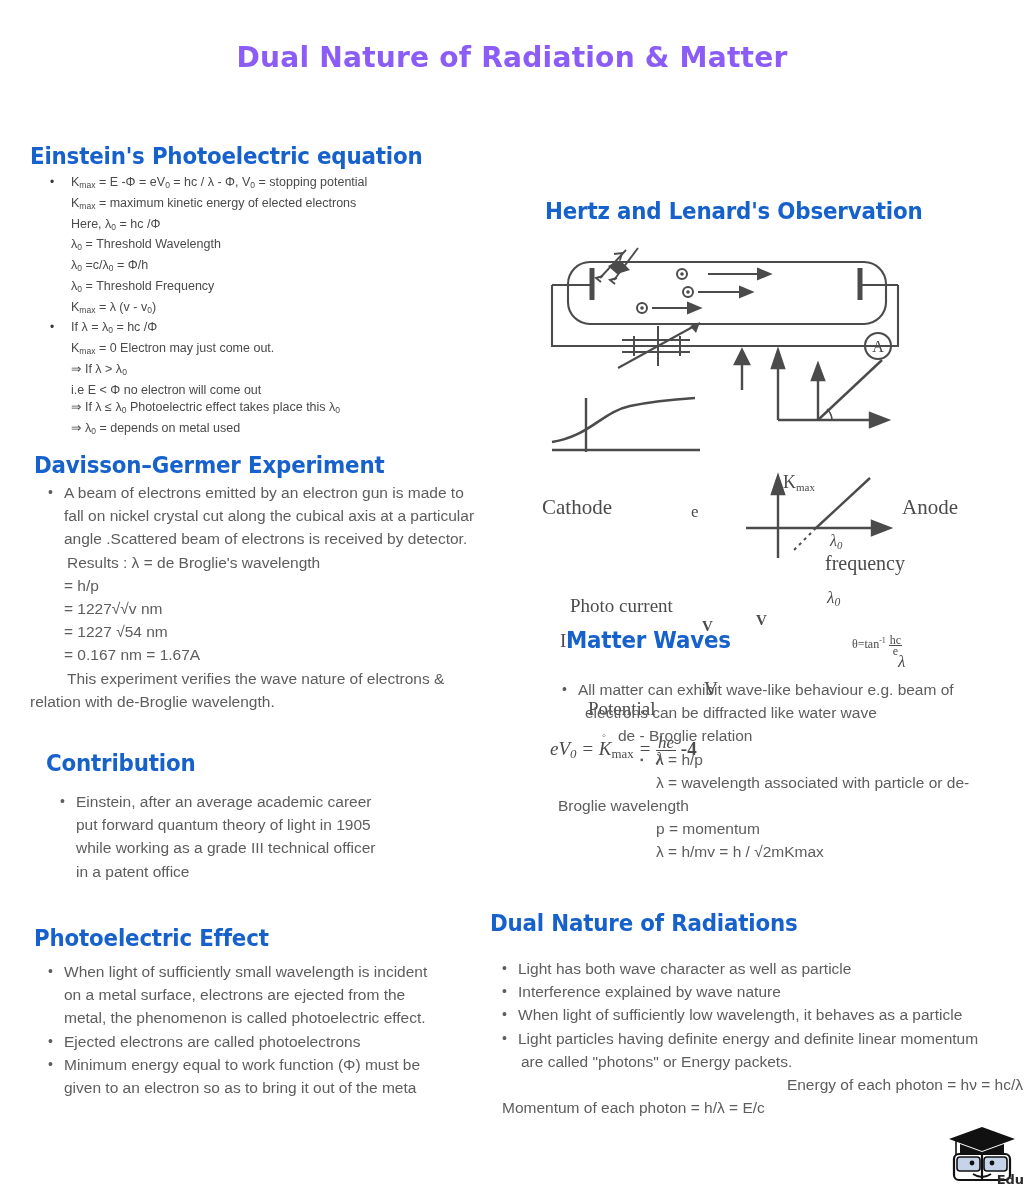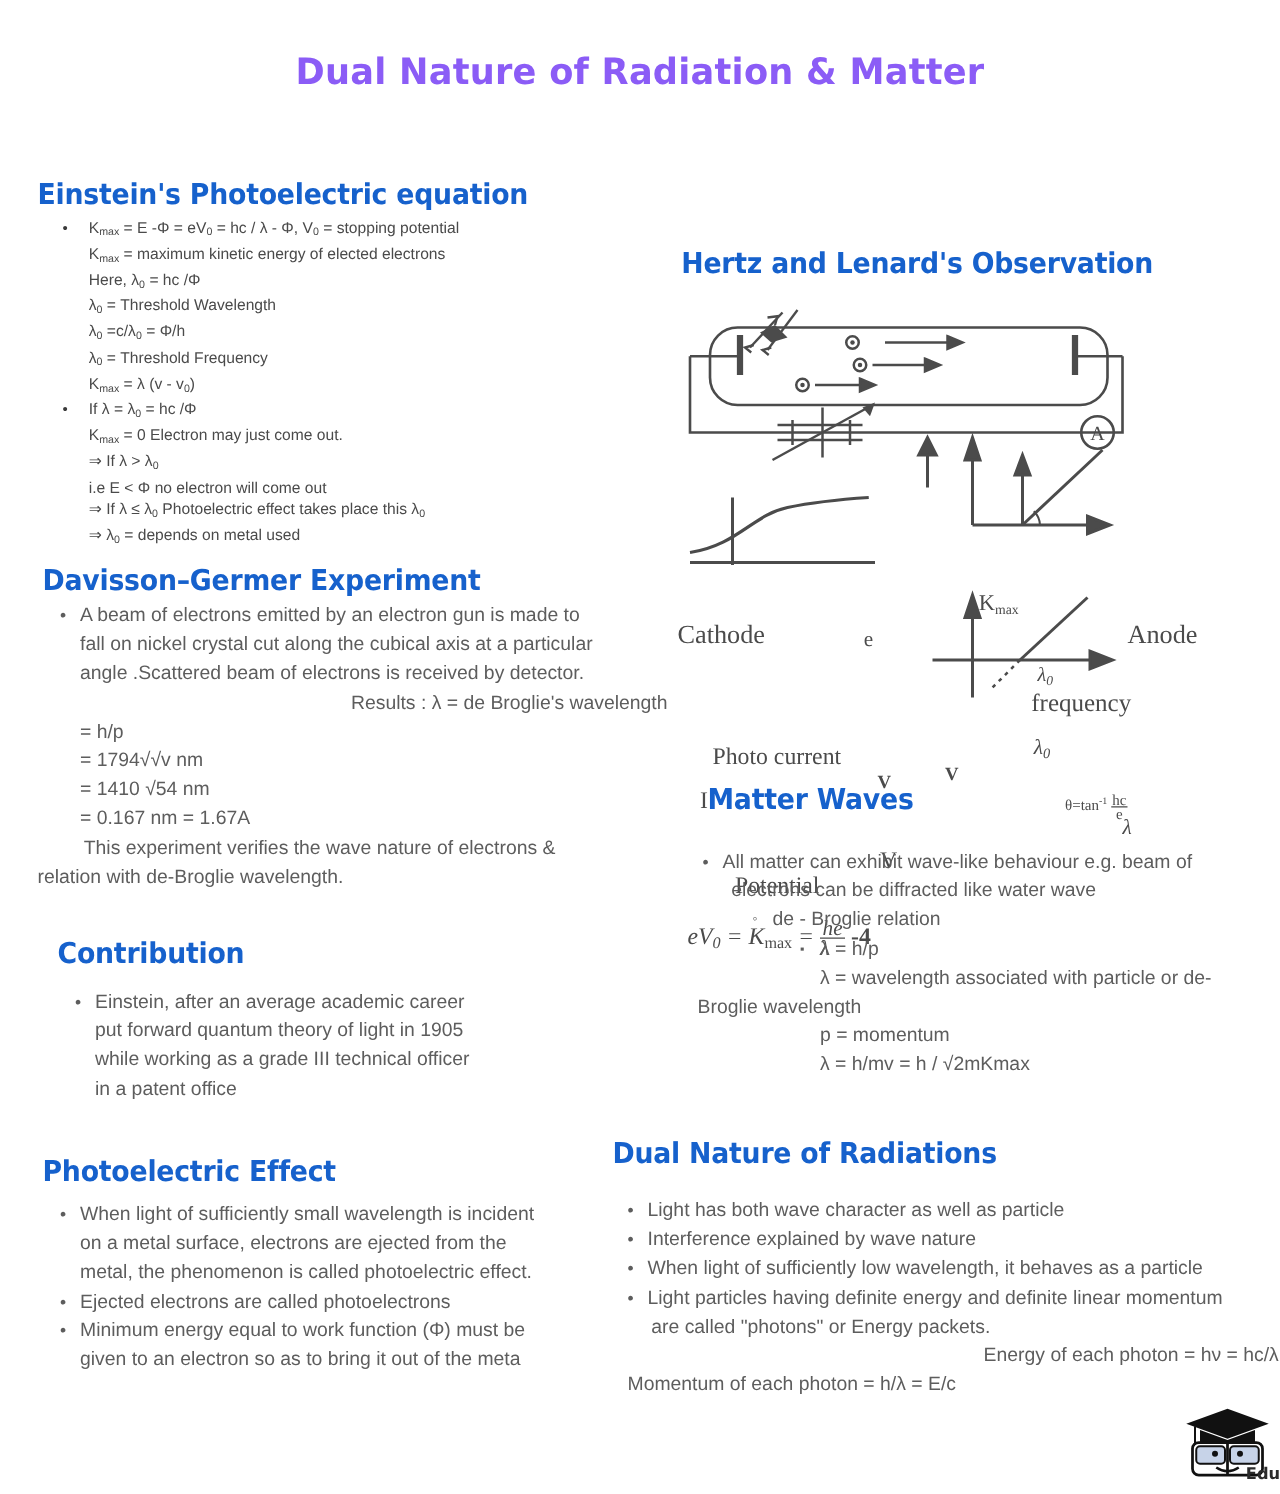--- a/index.html
+++ b/index.html
@@ -161,24 +161,24 @@
 
 <div class="heading" style="left:34px; top:452px;">Davisson–Germer Experiment</div>
 
 <div class="block blockB" style="left:64px; top:481px; width:470px;">
   <div class="bullet-row">
     <span class="mk">•</span>
     <div class="line">A beam of electrons emitted by an electron gun is made to</div>
   </div>
   <div class="line">fall on nickel crystal cut along the cubical axis at a particular</div>
   <div class="line">angle .Scattered beam of electrons is received by detector.</div>
-  <div class="line" style="padding-left:3px;text-align:right;">Results : λ = de Broglie's wavelength</div>
+  <div class="line" style="padding-left:3px;">Results : λ = de Broglie's wavelength</div>
   <div class="line">= h/p</div>
-  <div class="line">= 1794√√v nm</div>
-  <div class="line">= 1410 √54 nm</div>
+  <div class="line">= 1227√√v nm</div>
+  <div class="line">= 1227 √54 nm</div>
   <div class="line">= 0.167 nm = 1.67A</div>
   <div class="line" style="padding-left:3px;">This experiment verifies the wave nature of electrons &amp;</div>
   <div class="line" style="margin-left:-34px;">relation with de-Broglie wavelength.</div>
 </div>
 
 <div class="heading" style="left:46px; top:750px;">Contribution</div>
 
 <div class="block blockB" style="left:76px; top:790px; width:420px;">
   <div class="bullet-row">
     <span class="mk">•</span>

